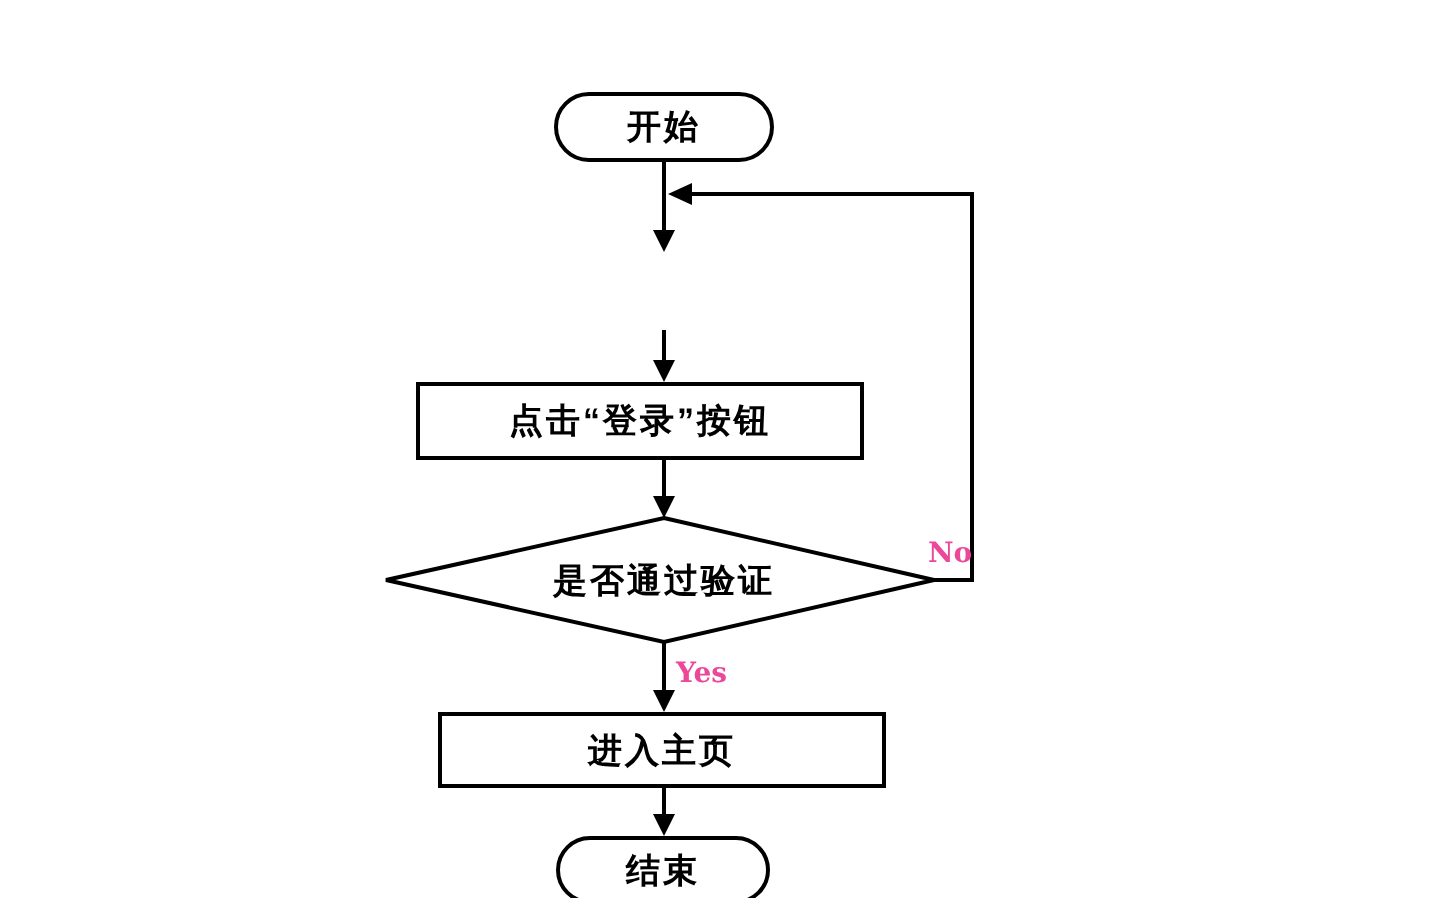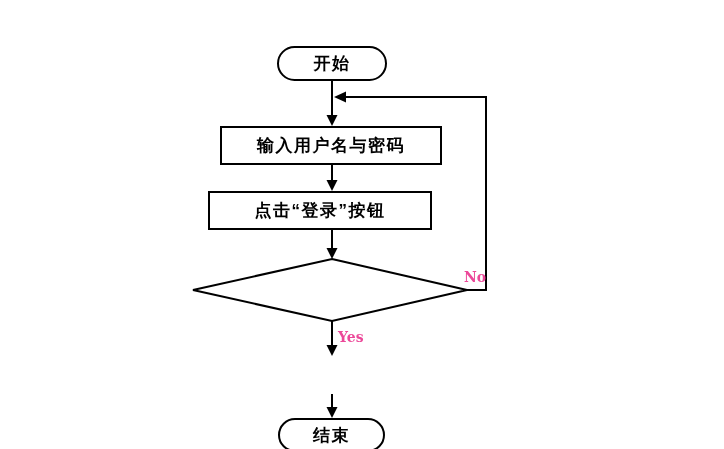--- a/index.html
+++ b/index.html
@@ -94,31 +94,32 @@
     <polygon points="332,328 326.5,317 337.5,317" fill="#000000"></polygon>
 
     <path d="M332,366 V382" stroke="#000000" stroke-width="2" fill="none"></path>
     <polygon points="332,390 326.5,379 337.5,379" fill="#000000"></polygon>
   </svg>
 
   <div class="node stadium" id="start-node">
     <span>开始</span>
   </div>
 
-  <div class="node" id="input-credentials-box">
-    <span>输入用户名与密码</span>
-  </div>
 
   <div class="node" id="click-login-box">
     <span>点击“登录”按钮</span>
   </div>
 
+  <div class="diamond-label">是否通过验证</div>
 
   <div class="edge-label" id="no-label">No</div>
 
   <div class="edge-label" id="yes-label">Yes</div>
 
+  <div class="node" id="enter-homepage-box">
+    <span>进入主页</span>
+  </div>
 
   <div class="node stadium" id="end-node">
     <span>结束</span>
   </div>
 
 </div>
 
 </body></html>

